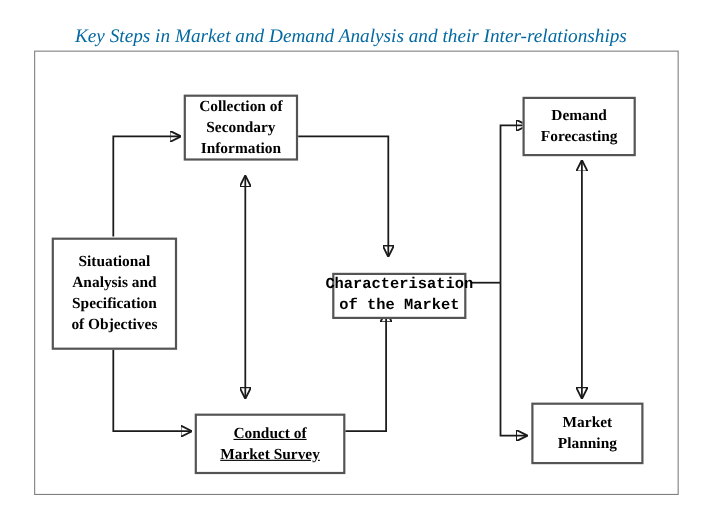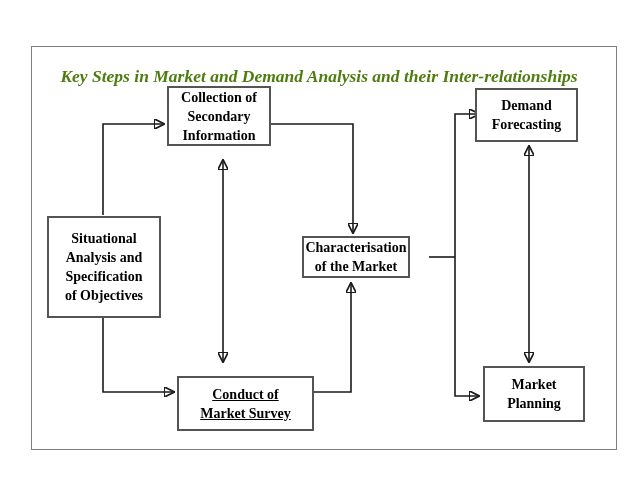--- a/index.html
+++ b/index.html
@@ -15,25 +15,24 @@
     background: #ffffff;
     overflow: hidden;
   }
   .title {
     position: absolute;
     top: 22px;
     left: 0;
     width: 638px;
     text-align: center;
     font-size: 17.5px;
-    font-weight: bold;
+    font-weight: normal;
     font-style: italic;
-    color: #4d7c0f;
+    color: #0369a1;
     letter-spacing: 0px;
-    margin-top: 44px;
   }
   .outer-frame {
     position: absolute;
     left: 31px;
     top: 46px;
     width: 586px;
     height: 404px;
     border: 1px solid #7f7f7f;
     box-sizing: border-box;
     background: transparent;
@@ -50,21 +49,21 @@
     font-weight: bold;
     font-size: 14px;
     line-height: 19px;
     color: #000000;
     white-space: pre-line;
     z-index: 2;
   }
   #box-collection       { left: 167px; top: 86px;  width: 104px; height: 60px; }
   #box-demand           { left: 475px; top: 88px;  width: 103px; height: 54px; }
   #box-situational      { left: 47px;  top: 216px; width: 114px; height: 102px; }
-  #box-characterisation { left: 302px; top: 236px; width: 108px; height: 42px; }
+  #box-characterisation { left: 302px; top: 248px; width: 122px; height: 42px; font-family: Liberation Mono, monospace; }
   #box-conduct          { left: 177px; top: 376px; width: 137px; height: 55px; text-decoration: underline; }
   #box-planning         { left: 483px; top: 366px; width: 102px; height: 56px; }
   svg.connectors {
     position: absolute;
     left: 0; top: 0;
     width: 638px;
     height: 478px;
     z-index: 1;
     pointer-events: none;
   }

